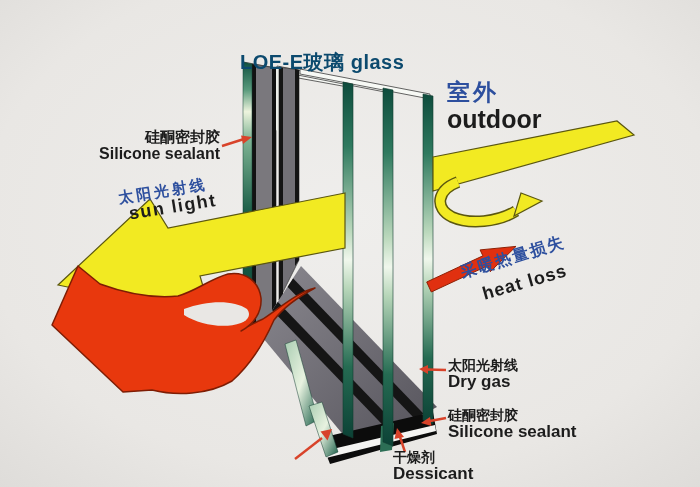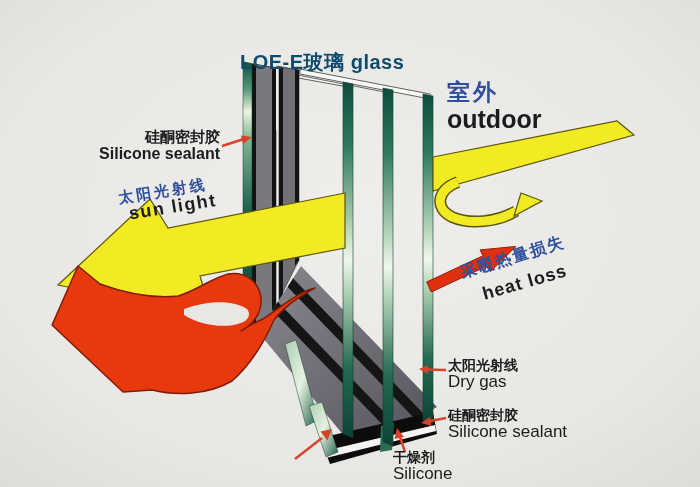--- a/index.html
+++ b/index.html
@@ -11,21 +11,21 @@
   .blue{color:#2d4f9e;}
   .dark{color:#1c1c1c;}
   .title{font-size:20px;font-weight:bold;color:#0c4a6e;letter-spacing:.5px;text-align:left;width:220px;margin-top:24px;}
   .indoor-cn{font-size:26px;letter-spacing:5px;}
   .indoor-en{font-size:23px;font-weight:600;letter-spacing:1px;}
   .outdoor-cn{font-size:23px;letter-spacing:3px;}
   .outdoor-en{font-size:25px;font-weight:600;}
   .small-cn{font-size:15px;}
   .small-en{font-size:16px;font-weight:600;}
   .tiny-cn{font-size:14px;}
-  .tiny-en{font-size:17px;font-weight:400;}
+  .tiny-en{font-size:17px;font-weight:700;}
   .rot{transform-origin:left center;}
   .right-align{text-align:right;}
 </style>
 </head>
 <body>
 
 <div class="stage">
 
 <svg width="700" height="487" viewBox="0 0 700 487">
   <defs>
@@ -177,16 +177,16 @@
 </div>
 
 <div class="lbl" style="left:448px;top:408px;">
   <div class="cn dark tiny-cn">硅酮密封胶</div>
   <div class="dark tiny-en">Silicone sealant</div>
 </div>
 
 
 <div class="lbl" style="left:393px;top:450px;">
   <div class="cn dark tiny-cn">干燥剂</div>
-  <div class="dark tiny-en">Silicone</div>
+  <div class="dark tiny-en">Dessicant</div>
 </div>
 
 </div>
 
 </body></html>

